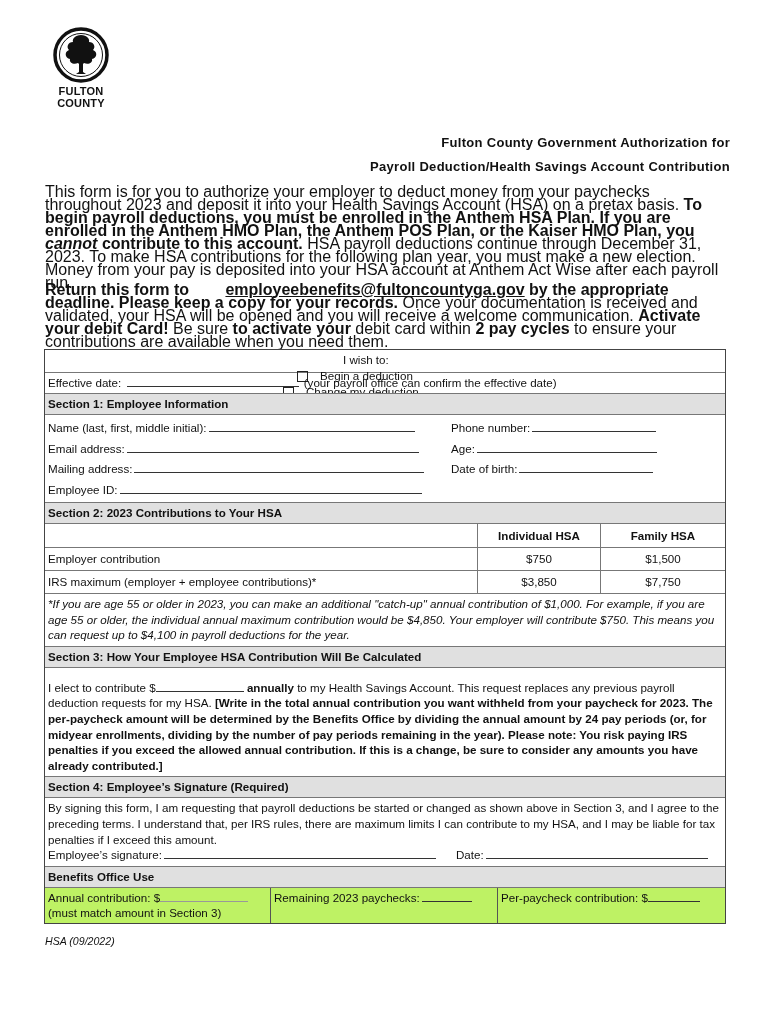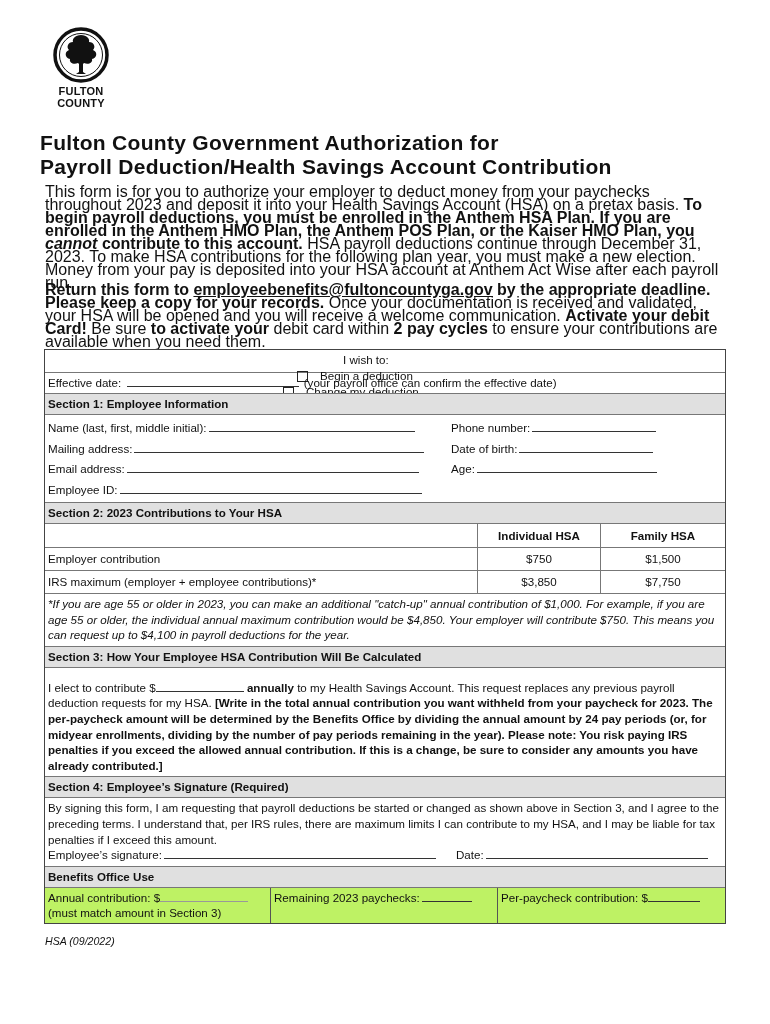--- a/index.html
+++ b/index.html
@@ -3,24 +3,24 @@
 <meta charset="utf-8">
 <style>
   html, body { margin: 0; padding: 0; background: #ffffff; }
   body {
     width: 770px; height: 1024px; position: relative; overflow: hidden;
     font-family: "Liberation Sans", sans-serif; color: #111; font-size: 11.6px;
   }
   .logo { position: absolute; left: 50px; top: 26px; width: 62px; text-align: center; }
   .logo svg { display: block; margin: 0 auto; }
   .logo-text { font-weight: bold; font-size: 11px; line-height: 10px; letter-spacing: 0.2px; margin-top: 2px; }
-  .title { position: absolute; left: 40px; width: 690px; top: 131px; text-align: left; font-weight: bold; font-size: 21px; line-height: 24px; letter-spacing: 0.3px; }
+  .title { position: absolute; left: 40px; width: 690px; top: 131px; text-align: right; font-weight: bold; font-size: 13px; line-height: 24px; letter-spacing: 0.3px; }
   .intro { position: absolute; left: 45px; width: 685px; font-size: 16px; line-height: 13px; }
   .intro b { font-weight: bold; }
-  .intro u { text-decoration: underline; }
+  .intro u { text-decoration: underline; margin-left: 32px; }
   .p1 { top: 185px; }
   .p2 { top: 283px; }
   .form { position: absolute; left: 44px; top: 349px; width: 680px; border: 1.5px solid #444; border-collapse: collapse; }
   .row { border-bottom: 1px solid #777; padding: 2px 3px; line-height: 16px; font-size: 11.6px; position: relative; }
   .row:last-child { border-bottom: none; }
   .shade { background: #e0e0e0; font-weight: bold; }
   .wish { display: flex; align-items: center; height: 18px; flex-direction: column; }
   .wish .lbl { width: 84px; }
   .cb { display: inline-block; width: 9px; height: 9px; border: 1.3px solid #222; margin-right: 12px; vertical-align: middle; }
   .opt { display: inline-flex; align-items: center; }
@@ -88,26 +88,26 @@
   </div>
 
   <div class="row shade">Section 1: Employee Information</div>
 
   <div class="row s1">
     <div class="line">
       <div class="left"><span>Name (last, first, middle initial):</span><span class="blank" style="width:206px"></span></div>
       <div><span>Phone number:</span><span class="blank" style="width:124px"></span></div>
     </div>
     <div class="line">
+      <div class="left"><span>Email address:</span><span class="blank" style="width:292px"></span></div>
+      <div><span>Age:</span><span class="blank" style="width:180px"></span></div>
+    </div>
+    <div class="line">
       <div class="left"><span>Mailing address:</span><span class="blank" style="width:290px"></span></div>
       <div><span>Date of birth:</span><span class="blank" style="width:134px"></span></div>
-    </div>
-    <div class="line">
-      <div class="left"><span>Email address:</span><span class="blank" style="width:292px"></span></div>
-      <div><span>Age:</span><span class="blank" style="width:180px"></span></div>
     </div>
     <div class="line">
       <div class="left"><span>Employee ID:</span><span class="blank" style="width:302px"></span></div>
     </div>
   </div>
 
   <div class="row shade">Section 2: 2023 Contributions to Your HSA</div>
 
   <div class="row" style="padding:0">
     <table class="tbl">

